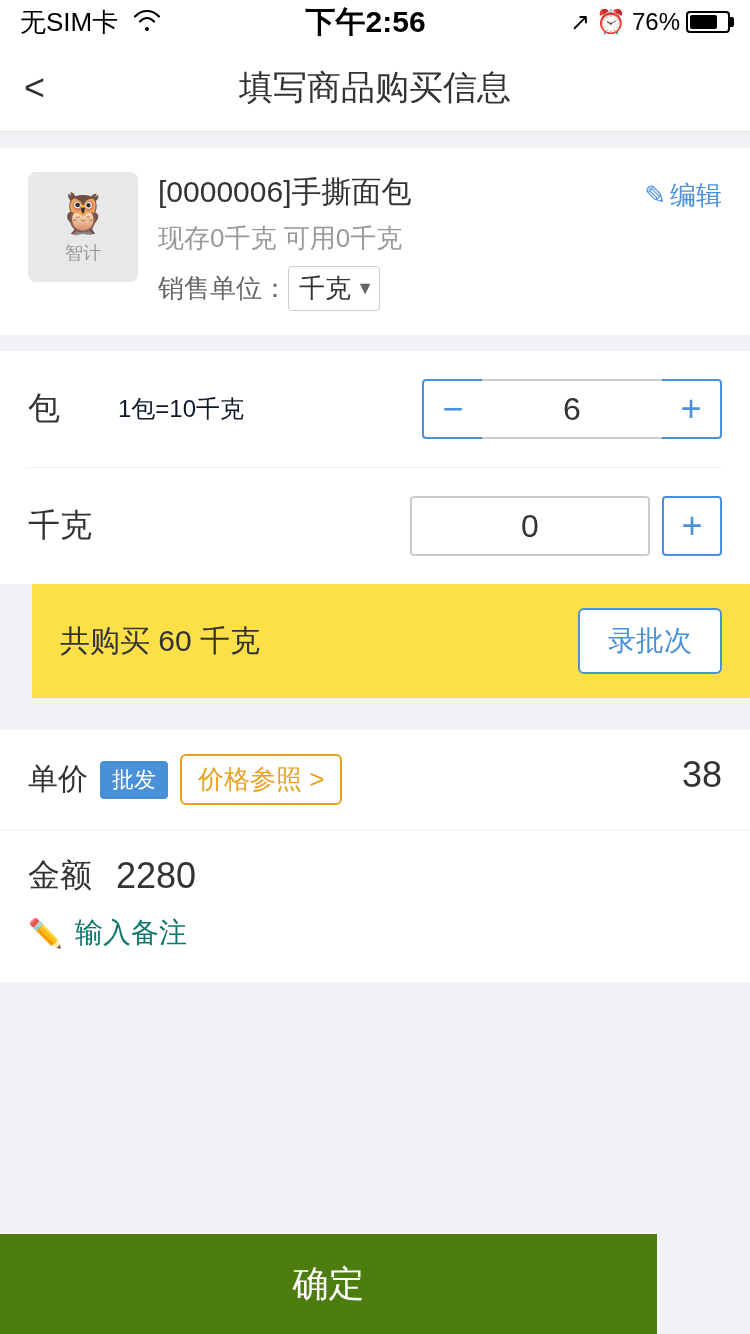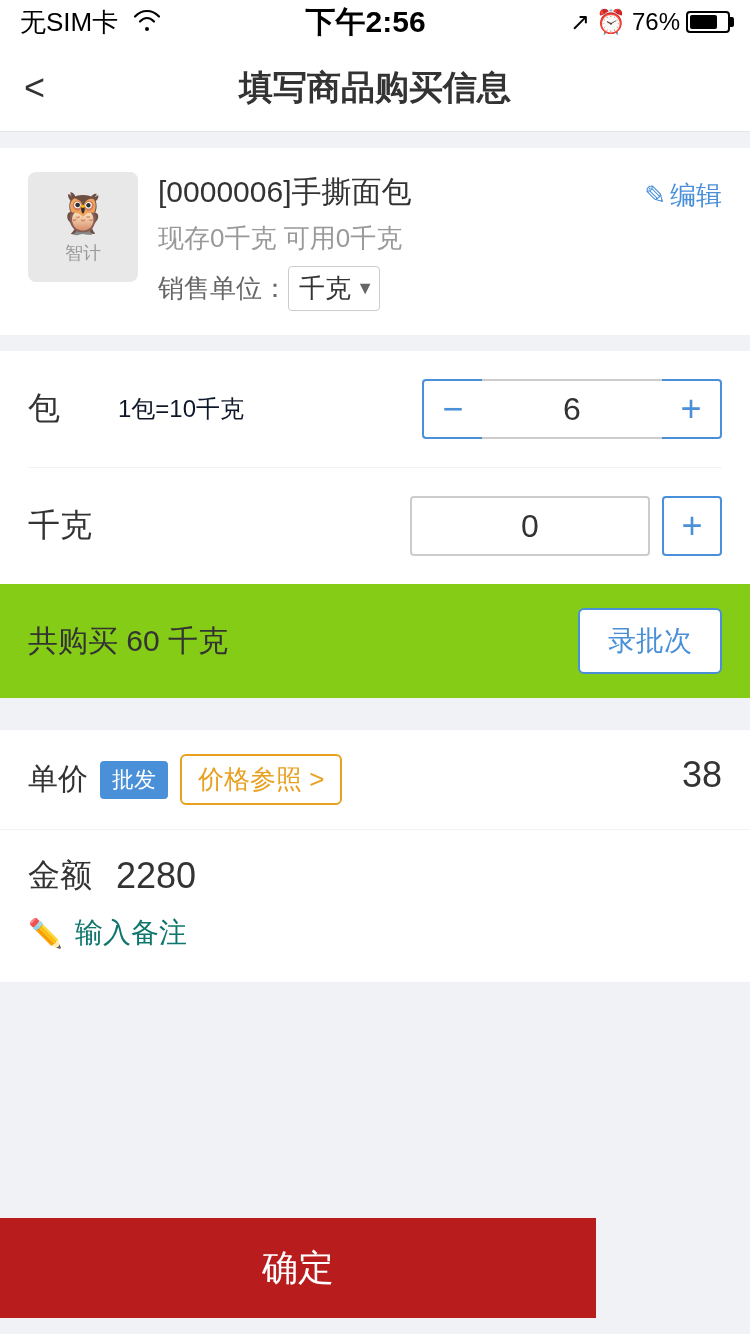--- a/index.html
+++ b/index.html
@@ -84,21 +84,21 @@
     }
     .nav-back {
       position: absolute;
       left: 24px;
       font-size: 36px;
       color: #333;
       cursor: pointer;
     }
     .nav-title {
       font-size: 34px;
-      font-weight: 700;
+      font-weight: 400;
       color: #333;
     }
 
     
     .product-card {
       background: #fff;
       margin-top: 16px;
       padding: 24px 28px;
       display: flex;
       align-items: flex-start;
@@ -254,26 +254,27 @@
       width: 60px;
       height: 60px;
       display: flex;
       align-items: center;
       justify-content: center;
       cursor: pointer;
     }
 
     
     .summary-section {
-      background: #84cc16;
+      background: #fde047;
       padding: 24px 28px;
       display: flex;
       align-items: center;
       justify-content: space-between;
       margin-top: 0;
+      margin-left: 32px;
     }
     .summary-text {
       font-size: 30px;
       color: #333;
     }
     .batch-btn {
       border: 2px solid #4a90d9;
       color: #4a90d9;
       font-size: 28px;
       padding: 12px 28px;
@@ -365,25 +366,25 @@
 
     
     .empty-space {
       height: 260px;
       background: #f0f2f5;
     }
 
     
     .confirm-btn {
       position: fixed;
-      bottom: 16px;
+      bottom: 0;
       left: 0;
-      width: 596px;
+      width: 657px;
       height: 100px;
-      background: #b91c1c;
+      background: #4d7c0f;
       color: #fff;
       font-size: 36px;
       font-weight: 500;
       border: none;
       cursor: pointer;
       display: flex;
       align-items: center;
       justify-content: center;
     }
   </style>

